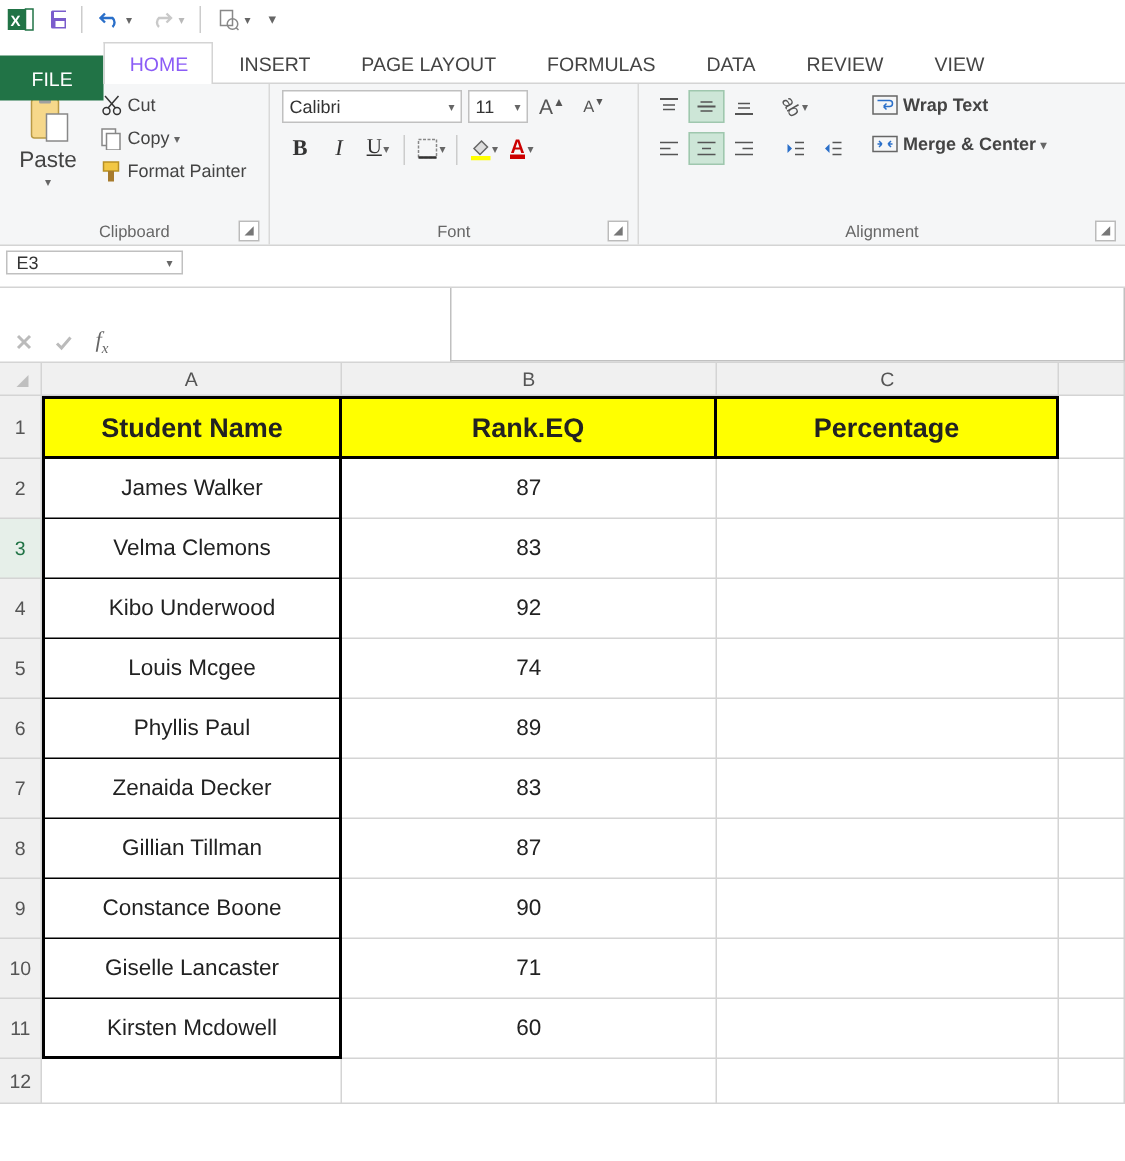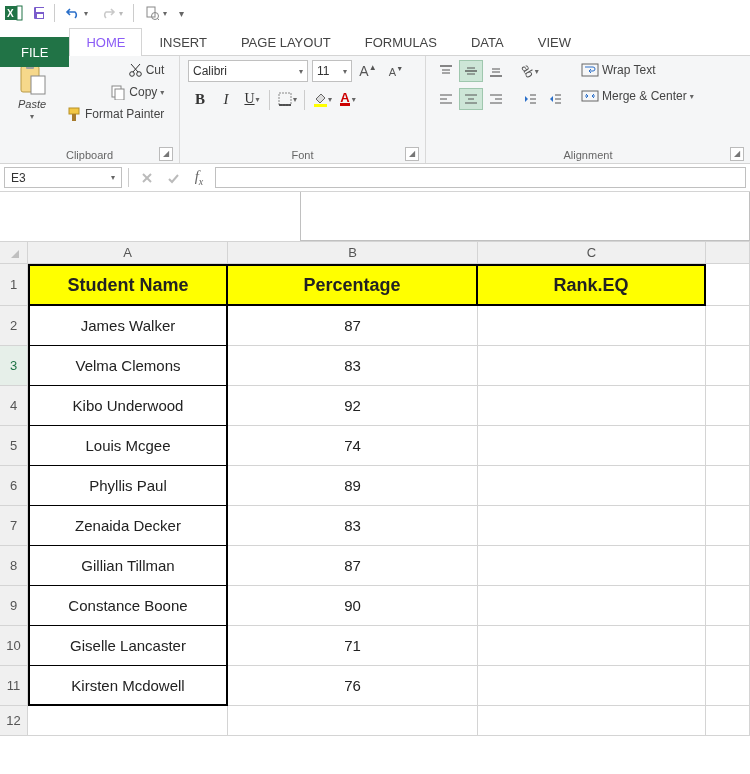--- a/index.html
+++ b/index.html
@@ -84,21 +84,21 @@
     position:absolute; right:-2px; bottom:0;
     width:14px;height:14px;
     border:1px solid #bbb;
     font-size:8px; line-height:12px; text-align:center; color:#777;
     background:#fff;
   }
   .btn-big {
     display:flex; flex-direction:column; align-items:center; justify-content:center;
     width:48px; gap:2px; cursor:pointer; padding:2px;
   }
-  .btn-big span.lbl{font-size:11px;color:#444;font-style:italic;}
+  .btn-big span.lbl{font-size:15px;color:#444;}
   .row { display:flex; align-items:flex-end; gap:4px; }
   .mini-btn{ padding:2px 4px; cursor:pointer; display:flex;align-items:center;gap:3px; font-size:12px;color:#444;}
   .dd-arrow{ font-size:8px; color:#666;}
   .combo {
     height:22px; border:1px solid #c0c0c0; background:#fff;
     display:flex;align-items:center;justify-content:space-between;
     padding:0 4px; font-size:12px; color:#333;
   }
   .combo.font{width:120px;}
   .combo.size{width:40px;}
@@ -108,27 +108,28 @@
   }
   .icon-btn.sel{background:#cde6d7;border-color:#9fc7ae;}
 
   
   svg{display:block;}
 
   
   .fbar-row{
     display:flex;align-items:stretch;height:28px;
     border-bottom:1px solid #d4d4d4;
+    flex-direction:column;
   }
   .namebox{
     width:118px;border:1px solid #c0c0c0;margin:3px 4px;
     display:flex;align-items:center;justify-content:space-between;
     padding:0 6px;font-size:12px;background:#fff;
   }
-  .fbar-btns{display:flex;align-items:center;gap:2px;padding:0 4px;}
+  .fbar-btns{display:flex;align-items:center;gap:2px;padding:0 4px;margin-top:23px;}
   .fbar-btns .ib{width:24px;height:22px;display:flex;align-items:center;justify-content:center;color:#999;}
   .formula-input{
     flex:1;border:1px solid #c0c0c0;margin:3px 4px 3px 0;background:#fff;
   }
   .fbar-expand{height:50px;border-bottom:1px solid #d4d4d4;}
   .fbar-expand .inner{
     margin-left:300px;height:100%;
     border-left:1px solid #c0c0c0;border-bottom:1px solid #c0c0c0;border-right:1px solid #c0c0c0;
     background:#fff;
   }
@@ -209,37 +210,38 @@
     </div>
 </div>
 
 <div class="tabs">
   <div class="tab file">FILE</div>
   <div class="tab active">HOME</div>
   <div class="tab">INSERT</div>
   <div class="tab">PAGE LAYOUT</div>
   <div class="tab">FORMULAS</div>
   <div class="tab">DATA</div>
+  <div class="tab">REVIEW</div>
   <div class="tab">VIEW</div>
 </div>
 
 <div class="ribbon">
 
   <div class="group" style="width:180px">
     <div class="row" style="align-items:flex-start;gap:6px;">
       <div class="btn-big">
         <svg width="30" height="34">
             <rect x="4" y="4" width="18" height="26" rx="2" fill="#f6d88b" stroke="#b99a46"></rect>
             <rect x="9" y="1" width="8" height="6" rx="1" fill="#a0a0a0"></rect>
             <rect x="14" y="14" width="14" height="18" fill="#fff" stroke="#888"></rect>
           </svg>
         <span class="lbl">Paste</span>
         <span class="dd-arrow">▾</span>
       </div>
-      <div style="display:flex;flex-direction:column;gap:2px;align-items:flex-end;">
+      <div style="display:flex;flex-direction:column;gap:2px;">
         <div class="mini-btn">
           <svg width="16" height="16">
               <circle cx="5" cy="12" r="2.3" fill="none" stroke="#333"></circle>
               <circle cx="12" cy="12" r="2.3" fill="none" stroke="#333"></circle>
               <line x1="6" y1="10" x2="13" y2="2" stroke="#333"></line>
               <line x1="11" y1="10" x2="4" y2="2" stroke="#333"></line>
             </svg>
           <span>Cut</span>
         </div>
         <div class="mini-btn">
@@ -391,21 +393,21 @@
           <div class="icon-btn">
               <svg width="16" height="16">
                 <path d="M3 8 L6 5 L6 11 Z" fill="#2a6fc9"></path>
                 <line x1="8" y1="4" x2="14" y2="4" stroke="#555"></line>
                 <line x1="8" y1="8" x2="14" y2="8" stroke="#555"></line>
                 <line x1="8" y1="12" x2="14" y2="12" stroke="#555"></line>
               </svg>
             </div>
         </div>
       </div>
-      <div style="display:flex;flex-direction:column;gap:6px;">
+      <div style="display:flex;flex-direction:column;gap:6px;font-weight:bold;">
         <div class="mini-btn" style="width:130px">
           <svg width="18" height="16">
               <rect x="1" y="2" width="16" height="12" fill="none" stroke="#666"></rect>
               <path d="M4 5 H12 A2 2 0 0 1 12 9 H8 M8 9 L10 7 M8 9 L10 11" stroke="#2a6fc9" fill="none"></path>
             </svg>
           <span>Wrap Text</span>
         </div>
         <div class="mini-btn" style="width:140px">
           <svg width="18" height="16">
               <rect x="1" y="3" width="16" height="10" fill="none" stroke="#666"></rect>
@@ -458,22 +460,22 @@
         <path d="M11 11 L11 3 L3 11 Z" fill="#bfbfbf"></path>
       </svg>
   </div>
   <div class="colhdr">A</div>
   <div class="colhdr">B</div>
   <div class="colhdr">C</div>
   <div class="colhdr"></div>
 
   <div class="rowhdr r1">1</div>
   <div class="cell hdr first">Student Name</div>
+  <div class="cell hdr">Rank.EQ</div>
   <div class="cell hdr">Percentage</div>
-  <div class="cell hdr">Rank.EQ</div>
   <div class="cell colD" style="height:42px;"></div>
 
   <div class="rowhdr">2</div>
   <div class="cell boxA">James Walker</div>
   <div class="cell">87</div>
   <div class="cell"></div>
   <div class="cell colD"></div>
 
   <div class="rowhdr sel">3</div>
   <div class="cell boxA">Velma Clemons</div>
@@ -518,21 +520,21 @@
   <div class="cell colD"></div>
 
   <div class="rowhdr">10</div>
   <div class="cell boxA">Giselle Lancaster</div>
   <div class="cell">71</div>
   <div class="cell"></div>
   <div class="cell colD"></div>
 
   <div class="rowhdr">11</div>
   <div class="cell boxA last">Kirsten Mcdowell</div>
-  <div class="cell">76</div>
+  <div class="cell">60</div>
   <div class="cell"></div>
   <div class="cell colD"></div>
 
   <div class="rowhdr r12">12</div>
   <div class="cell empty"></div>
   <div class="cell empty"></div>
   <div class="cell empty"></div>
   <div class="cell empty colD"></div>
 </div>
 

